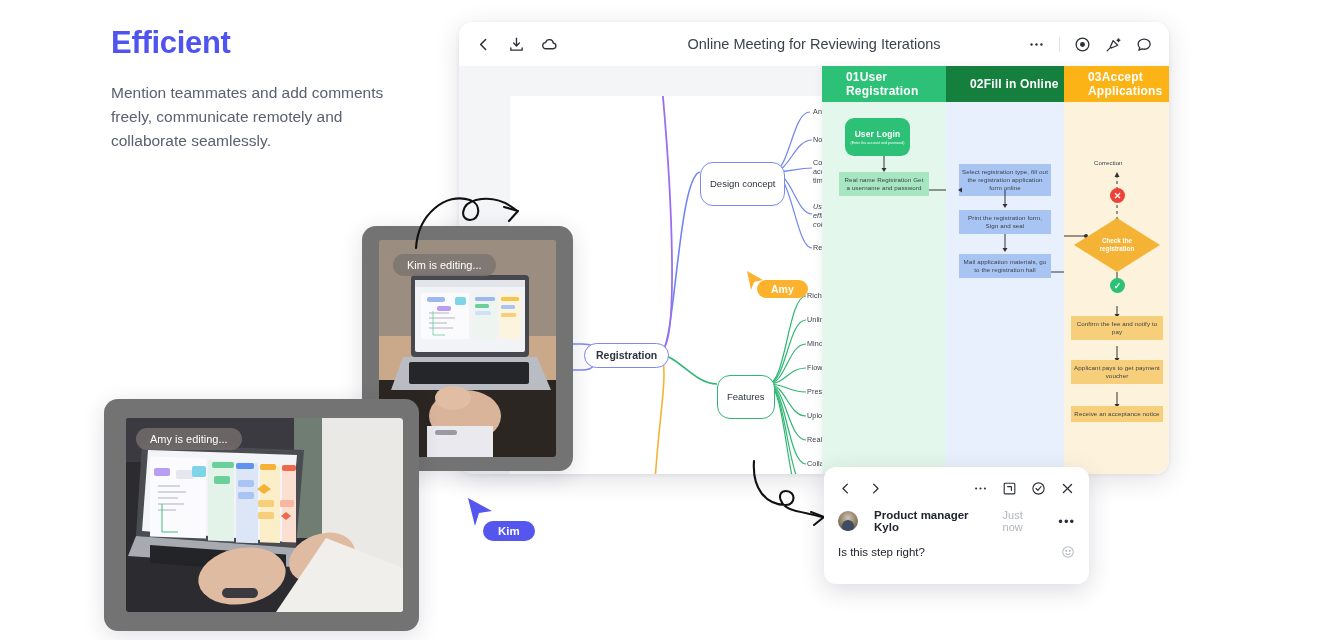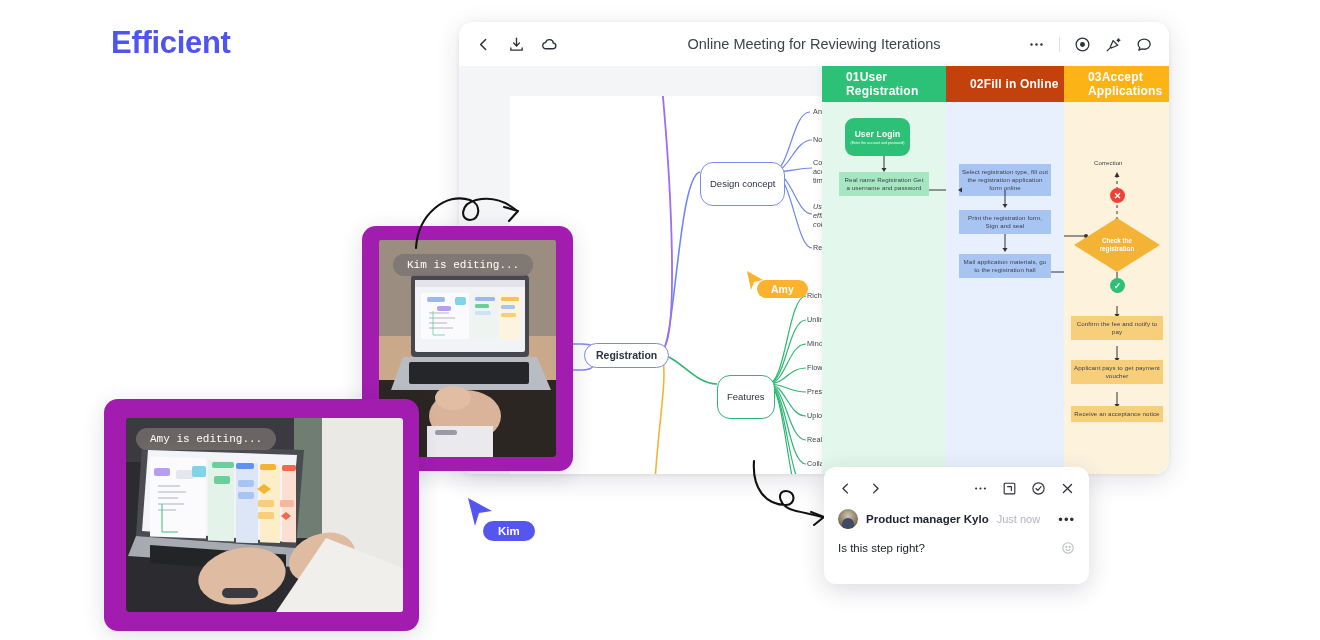--- a/index.html
+++ b/index.html
@@ -101,23 +101,22 @@
 
   
   .cursor-badge { position: absolute; }
   .cursor-pill {
     position:absolute; border-radius: 11px; color:#fff; font-size:11.5px;
     font-weight:600; padding: 4px 15px; white-space:nowrap;
   }
 
   
   .photo-card {
-    position:absolute; background:#a21caf; border-radius:14px;
+    position:absolute; background:#737373; border-radius:14px;
     box-shadow: 0 5px 22px rgba(28,34,64,.14);
-    font-family: Liberation Mono, monospace;
   }
   .photo-inner { position:absolute; overflow:hidden; background:#8a7f78; }
   .editing-tag {
     position:absolute; background:rgba(120,114,110,.78); color:#fff;
     border-radius: 13px; font-size: 11px; padding: 5px 14px; white-space:nowrap;
     backdrop-filter: blur(2px);
   }
 
   
   .scene { position:absolute; inset:0; }
@@ -126,21 +125,21 @@
   #comment-popup {
     position:absolute; left:824px; top:467px; width:265px; height:117px;
     background:#fff; border-radius:12px;
     box-shadow: 0 6px 24px rgba(28,34,64,.16);
   }
   #comment-head { display:flex; align-items:center; height:42px; padding:0 14px; }
   .cm-icon { width:15px; height:15px; color:#2c3038; cursor:pointer; display:block;}
   .cm-nav { display:flex; gap:15px; }
   .cm-tools { display:flex; gap:14px; align-items:center; margin-left:auto; }
   #comment-body { padding: 0 14px; }
-  .cm-row { display:flex; align-items:center; gap:8px; }
+  .cm-row { display:flex; align-items:center; gap:16px; }
   .cm-avatar {
     width:20px; height:20px; border-radius:50%; flex:none; overflow:hidden;
     background: radial-gradient(circle at 50% 35%, #cfc4b4 0%, #8d7b63 55%, #4a3f33 100%);
     position:relative;
   }
   .cm-avatar::after{
     content:""; position:absolute; left:4px; top:9px; width:12px; height:12px;
     border-radius:50% 50% 0 0; background:#3f4a63;
   }
   .cm-author { font-size:11.5px; font-weight:bold; color:#20242e; }
@@ -152,20 +151,21 @@
   
   .doodle { position:absolute; pointer-events:none; }
 </style>
 </head>
 <body>
 
 <div id="copy-block">
   <div id="headline">
     <div>Efficient</div>
   </div>
+  <div id="subcopy">Mention teammates and add comments freely, communicate remotely and collaborate seamlessly.</div>
 </div>
 
 <div id="app-window">
 
   <div id="app-titlebar">
     <div class="tb-left">
       <span>
         <svg class="tb-icon" viewBox="0 0 24 24" fill="none" stroke="currentColor" stroke-width="2.2" stroke-linecap="round" stroke-linejoin="round">
             <polyline points="15 5 8 12 15 19"></polyline>
           </svg>
@@ -295,21 +295,21 @@
             <path d="M62 54 L62 68" stroke="#333" stroke-width="1"></path>
               <path d="M62 70 l-2.5 -4 h5 z" fill="#333"></path>
             <path d="M104 88 L136 88" stroke="#333" stroke-width="1"></path>
             <circle cx="104" cy="88" r="2" fill="#333"></circle>
           </svg>
           <div class="fc-box" style="left:17px; top:70px; width:90px; background:#a6e7c2;">Real name Registration Get a username and password</div>
         </div>
       </div>
 
       <div class="fc-col" style="left:124px; width:118px; background:#e9f0fd;">
-        <div class="fc-col-head" style="background:#c2410c;">02Fill in Online</div>
+        <div class="fc-col-head" style="background:#15803d;">02Fill in Online</div>
         <div class="fc-col-body">
           <div class="fc-box" style="left:13px; top:62px; width:92px; background:#a8c4f2;">Select registration type, fill out the registration application form online</div>
           <div class="fc-box" style="left:13px; top:108px; width:92px; background:#a8c4f2;">Print the registration form, Sign and seal</div>
           <div class="fc-box" style="left:13px; top:152px; width:92px; background:#a8c4f2;">Mail application materials, go to the registration hall</div>
           <svg style="position:absolute;left:0;top:0;width:118px;height:372px;">
             <path d="M12 88 l4 -2.5 v5 z" fill="#333"></path>
             <path d="M59 88 L59 104" stroke="#333" stroke-width="1"></path>
               <path d="M59 106 l-2.5 -4 h5 z" fill="#333"></path>
             <path d="M59 132 L59 148" stroke="#333" stroke-width="1"></path>
               <path d="M59 150 l-2.5 -4 h5 z" fill="#333"></path>

